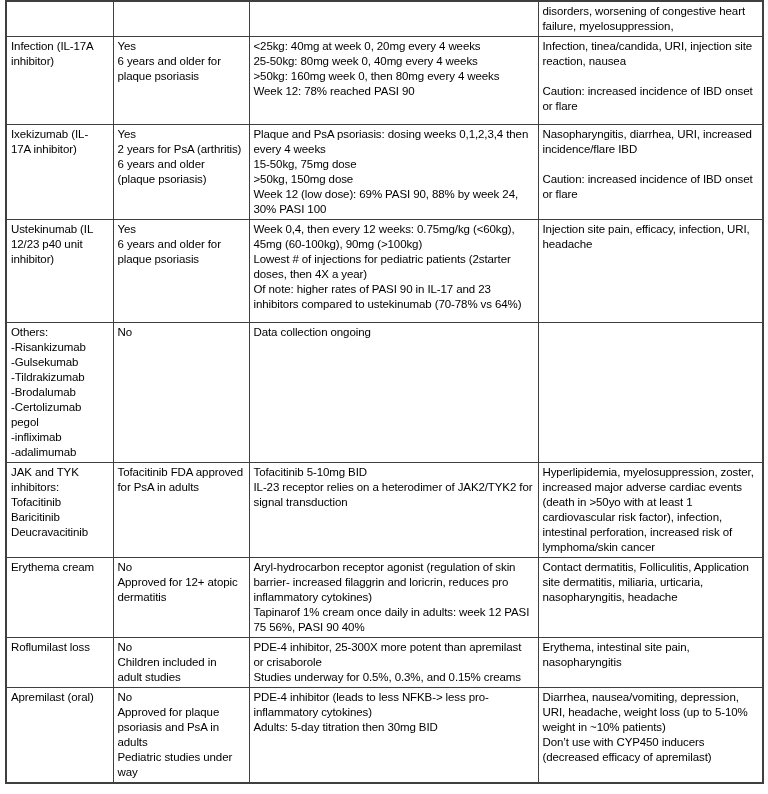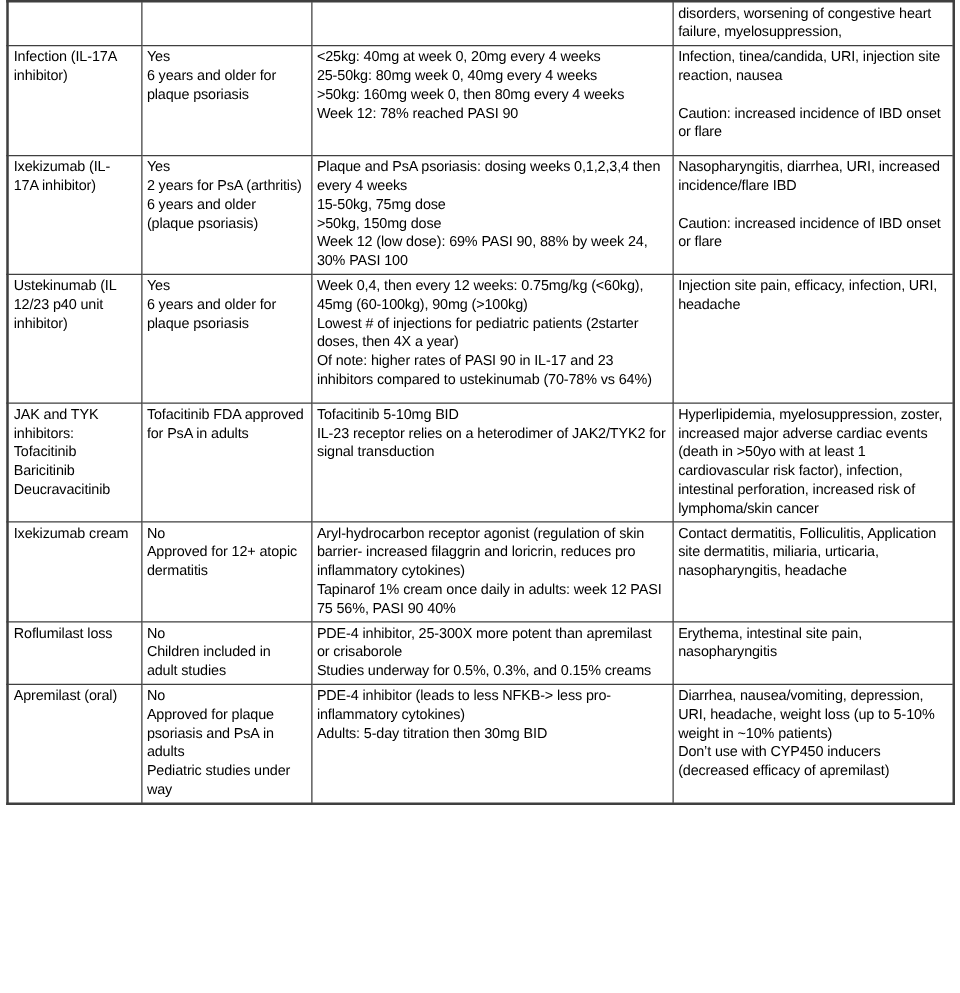--- a/index.html
+++ b/index.html
@@ -90,32 +90,45 @@
       </tr>
       <tr style="height:103px">
         <td>Ustekinumab (IL 12/23 p40 unit inhibitor)</td>
         <td>Yes
 6 years and older for plaque psoriasis</td>
         <td>Week 0,4, then every 12 weeks: 0.75mg/kg (&lt;60kg), 45mg (60-100kg), 90mg (&gt;100kg)
 Lowest # of injections for pediatric patients (2starter doses, then 4X a year)
 Of note: higher rates of PASI 90 in IL-17 and 23 inhibitors compared to ustekinumab (70-78% vs 64%)</td>
         <td>Injection site pain, efficacy, infection, URI, headache</td>
       </tr>
+      <tr style="height:137px">
+        <td>Others:
+-Risankizumab
+-Gulsekumab
+-Tildrakizumab
+-Brodalumab
+-Certolizumab pegol
+-infliximab
+-adalimumab</td>
+        <td>No</td>
+        <td>Data collection ongoing</td>
+        <td></td>
+      </tr>
       <tr style="height:94px">
         <td>JAK and TYK inhibitors:
 Tofacitinib
 Baricitinib
 Deucravacitinib</td>
         <td>Tofacitinib FDA approved for PsA in adults</td>
         <td>Tofacitinib 5-10mg BID
 IL-23 receptor relies on a heterodimer of JAK2/TYK2 for signal transduction</td>
         <td>Hyperlipidemia, myelosuppression, zoster, increased major adverse cardiac events (death in &gt;50yo with at least 1 cardiovascular risk factor), infection, intestinal perforation, increased risk of lymphoma/skin cancer</td>
       </tr>
       <tr style="height:75px">
-        <td>Ixekizumab cream</td>
+        <td>Erythema cream</td>
         <td>No
 Approved for 12+ atopic dermatitis</td>
         <td>Aryl-hydrocarbon receptor agonist (regulation of skin barrier- increased filaggrin and loricrin, reduces pro inflammatory cytokines)
 Tapinarof 1% cream once daily in adults: week 12 PASI 75 56%, PASI 90 40%</td>
         <td>Contact dermatitis, Folliculitis, Application site dermatitis, miliaria, urticaria, nasopharyngitis, headache</td>
       </tr>
       <tr style="height:44px">
         <td>Roflumilast loss</td>
         <td>No
 Children included in adult studies</td>

